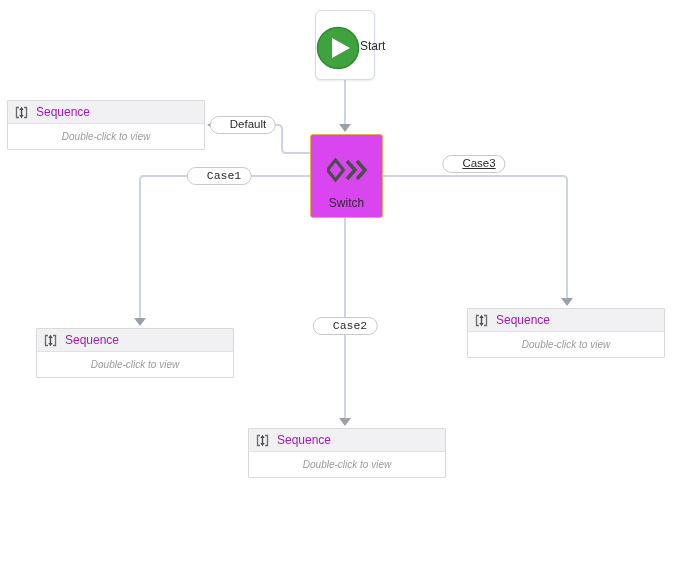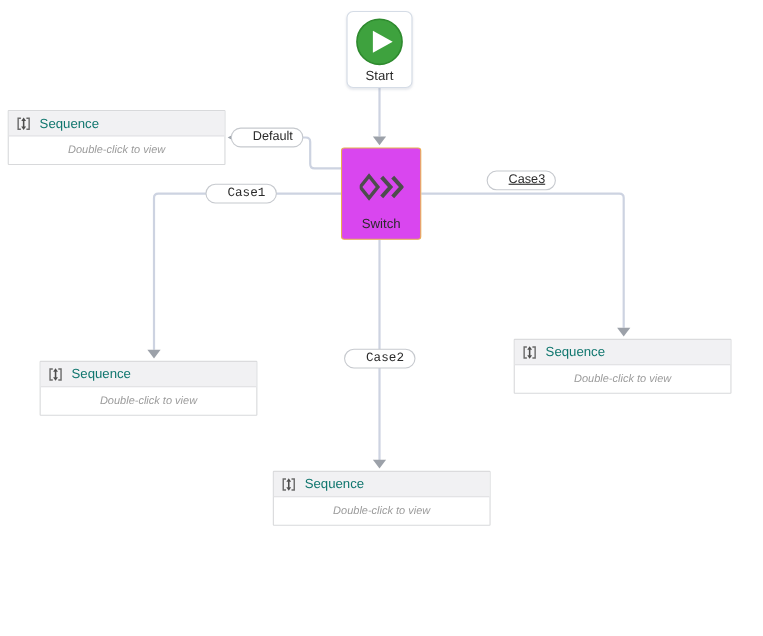--- a/index.html
+++ b/index.html
@@ -23,21 +23,21 @@
   
   .start-node {
     position: absolute;
     left: 315px; top: 10px;
     width: 60px; height: 70px;
     background: #ffffff;
     border: 1px solid #d5dce6;
     border-radius: 6px;
     box-shadow: 0 1px 2px rgba(120,135,160,0.18);
     display: flex;
-    flex-direction: column;
+    flex-direction: row;
     align-items: center;
     box-sizing: border-box;
     cursor: default;
   }
   .start-node .start-icon-wrap { margin-top: 5px; width: 44px; height: 44px; }
   .node-label {
     font-size: 12px;
     color: #2b2b2b;
     margin-top: 2px;
     white-space: nowrap;
@@ -77,21 +77,21 @@
     background: #f1f1f3;
     border-bottom: 1px solid #e1e1e4;
     display: flex;
     align-items: center;
     gap: 8px;
     padding-left: 7px;
     box-sizing: border-box;
   }
   .seq-title {
     font-size: 12px;
-    color: #0f766e;
+    color: #a21caf;
   }
   .seq-body {
     flex: 1;
     display: flex;
     align-items: center;
     justify-content: center;
     font-size: 10px;
     font-style: italic;
     color: #9b9b9b;
   }

